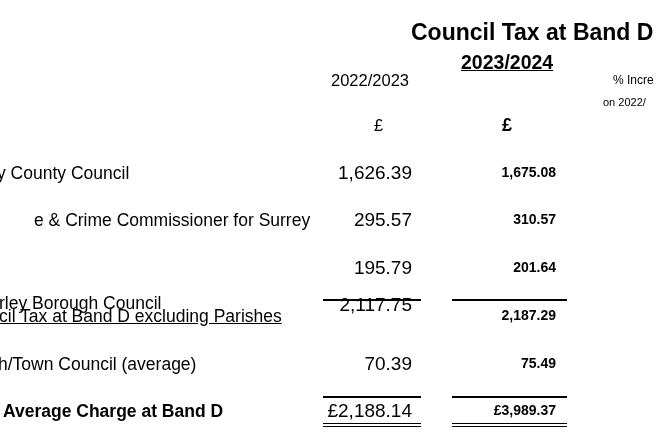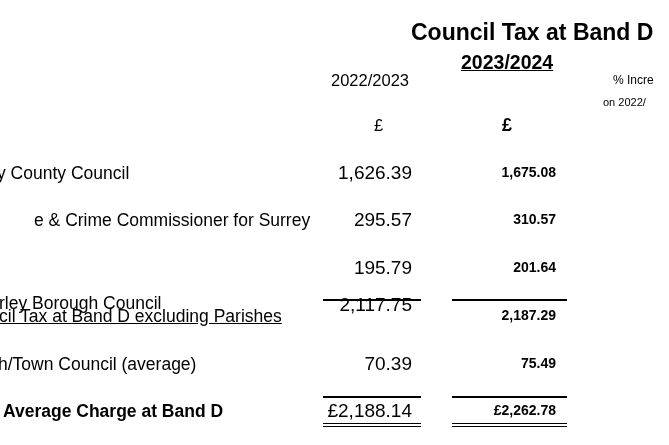--- a/index.html
+++ b/index.html
@@ -100,18 +100,18 @@
 
 <div class="abs row-label" style="left:-2px; top:353px;">h/Town Council (average)</div>
 <div class="abs val1" style="top:353px;">70.39</div>
 <div class="abs val2" style="top:352px;">75.49</div>
 
 <div class="rule" style="left:323px; width:98px; top:396px;"></div>
 <div class="rule" style="left:452px; width:115px; top:396px;"></div>
 
 <div class="abs row-label bold" style="left:3px; top:400px;">Average Charge at Band D</div>
 <div class="abs val1" style="top:400px;">£2,188.14</div>
-<div class="abs val2" style="top:399px;">£2,262.78</div>
+<div class="abs val2" style="top:399px;">£3,989.37</div>
 
 <div class="rule thin" style="left:323px; width:98px; top:423px;"></div>
 <div class="rule thin" style="left:323px; width:98px; top:426px;"></div>
 <div class="rule thin" style="left:452px; width:115px; top:423px;"></div>
 <div class="rule thin" style="left:452px; width:115px; top:426px;"></div>
 
 </body></html>

